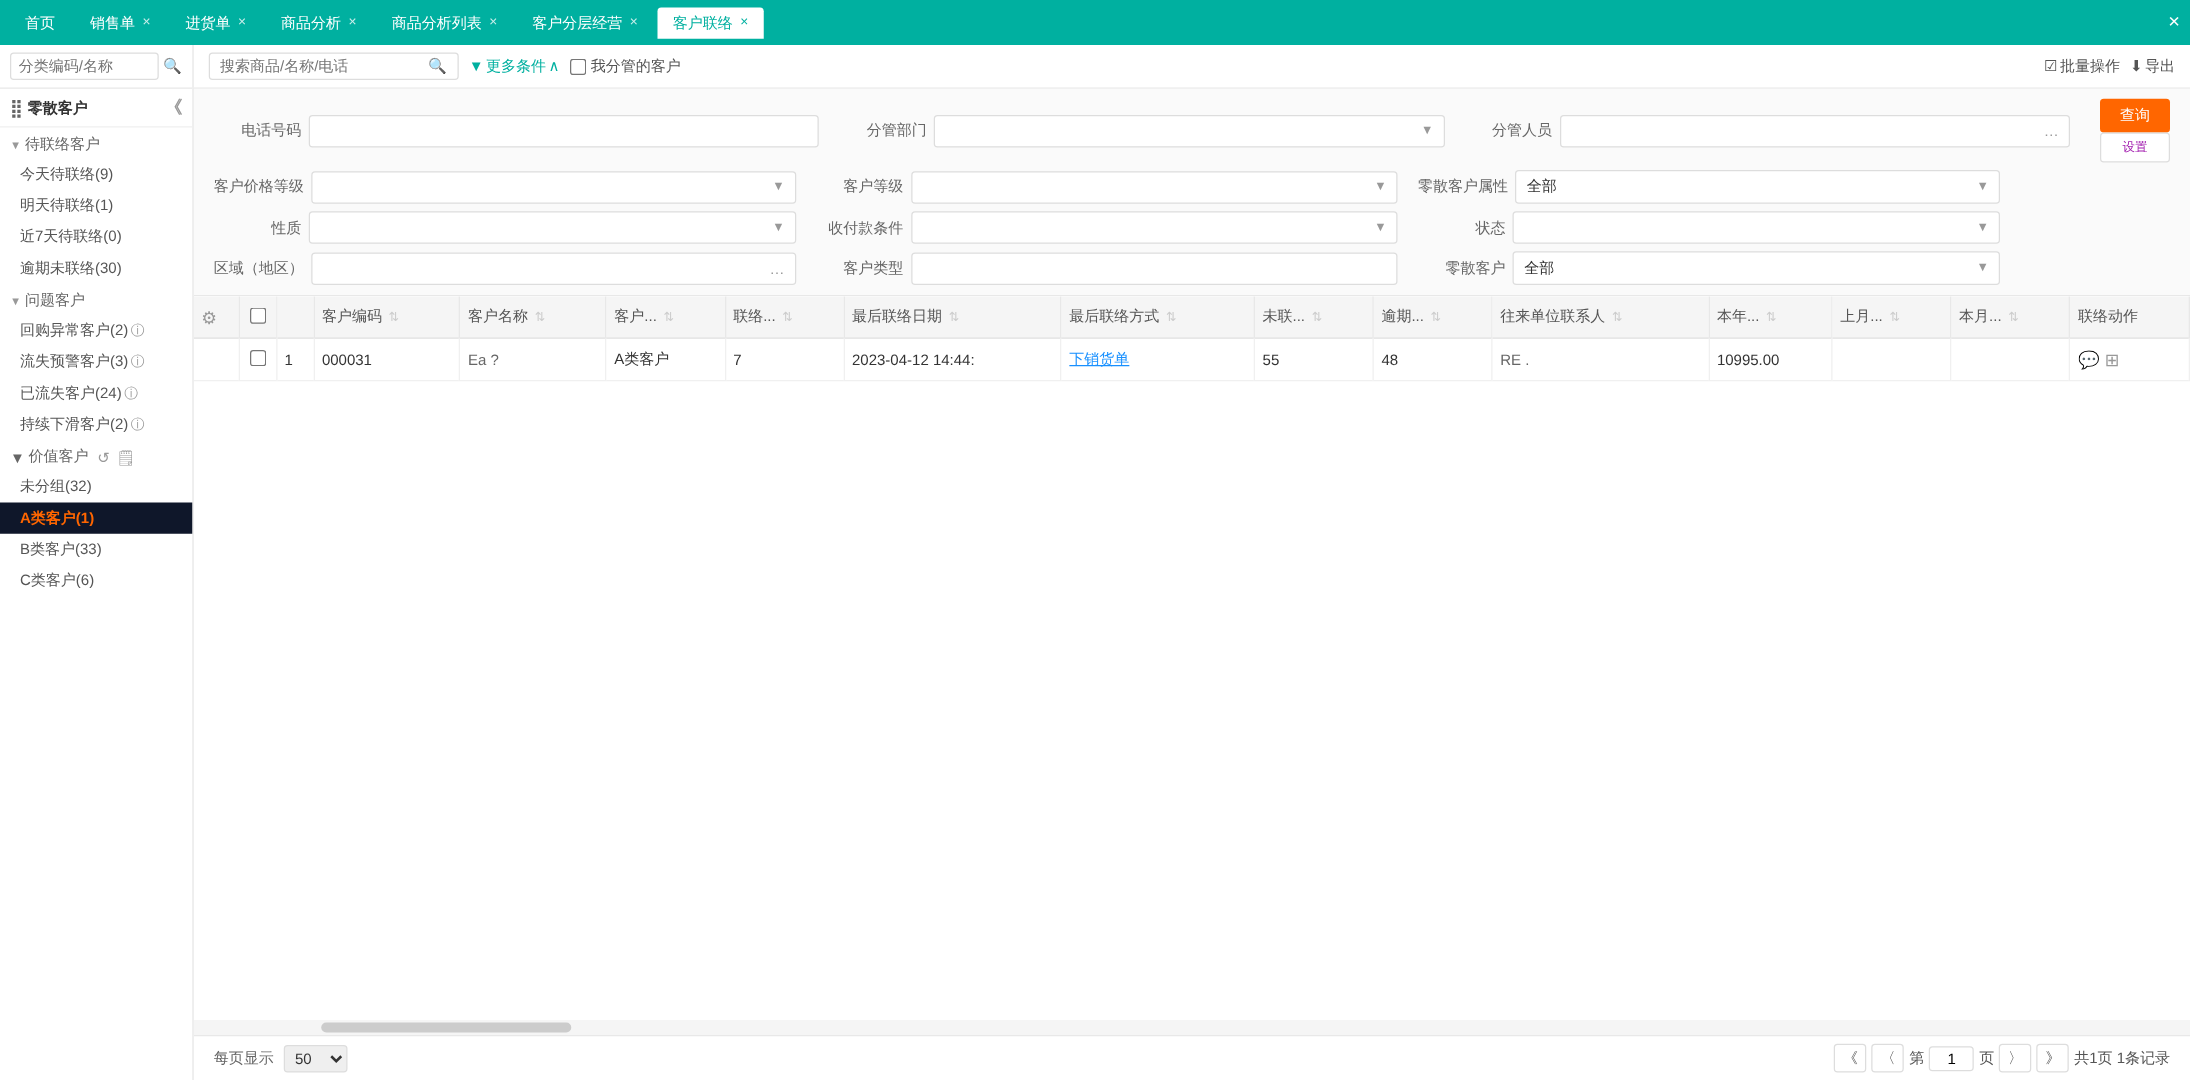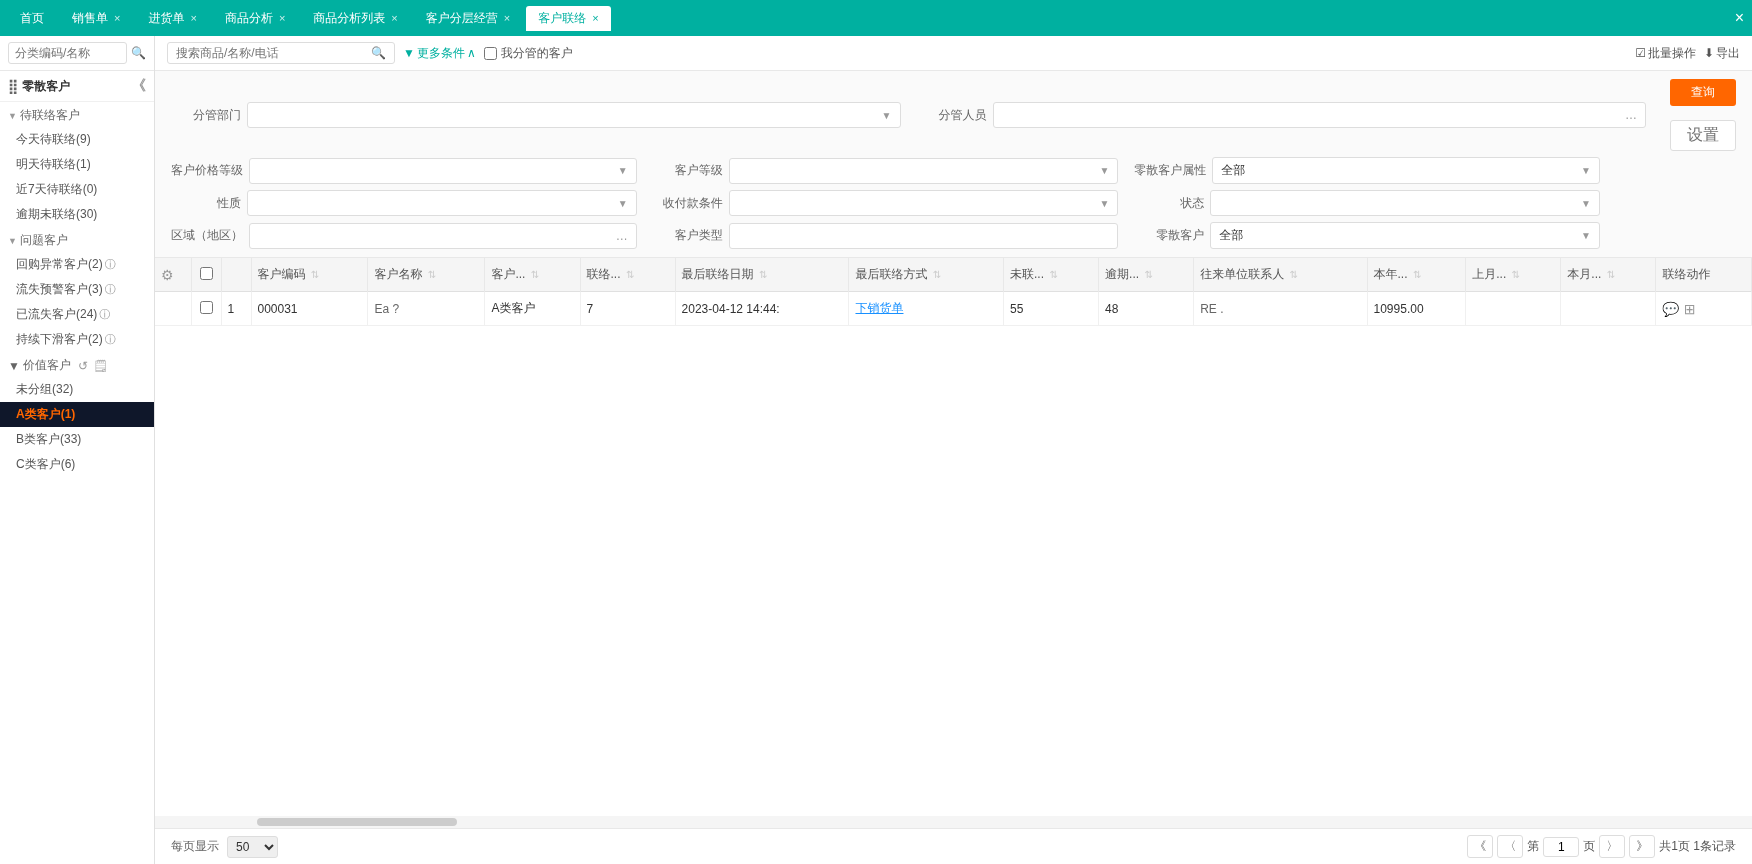--- a/index.html
+++ b/index.html
@@ -129,21 +129,21 @@
       background: #fff;
       border-bottom: 1px solid #e8e8e8;
       gap: 8px;
     }
     .filter-search {
       display: flex;
       align-items: center;
       border: 1px solid #ddd;
       border-radius: 3px;
       padding: 3px 8px;
-      width: 228px;
+      width: 200px;
       gap: 4px;
     }
     .filter-search input {
       border: none;
       outline: none;
       font-size: 12px;
       width: 100%;
       color: #999;
     }
     .filter-search .icon { color: #00b0a0; cursor: pointer; }
@@ -211,40 +211,40 @@
       min-height: 26px;
       cursor: pointer;
     }
     .filter-field .field-input .arrow { color: #999; font-size: 10px; }
     .filter-field .field-input .dots { color: #999; font-size: 12px; }
 
     
     .action-btns {
       display: flex;
       flex-direction: column;
-      gap: 14px;
+      gap: 0;
       margin-left: 8px;
     }
     .btn-query {
       background: #ff6600;
       color: #fff;
       border: none;
       border-radius: 3px;
       padding: 5px 16px;
       cursor: pointer;
       font-size: 12px;
     }
     .btn-settings {
       background: #fff;
-      color: #737373;
+      color: #a21caf;
       border: 1px solid #ddd;
       border-radius: 3px;
       padding: 4px 16px;
       cursor: pointer;
-      font-size: 16px;
+      font-size: 10px;
     }
 
     
     .table-container {
       flex: 1;
       overflow: auto;
       background: #fff;
     }
     table {
       width: 100%;
@@ -468,20 +468,26 @@
       </div>
       <div class="export-btn">
         <span>⬇</span>
         <span>导出</span>
       </div>
     </div>
 
     <div class="advanced-filters">
 
       <div class="filter-row">
+        <div class="filter-field">
+          <label>电话号码</label>
+          <div class="field-input">
+            <span></span>
+          </div>
+        </div>
         <div class="filter-field">
           <label>分管部门</label>
           <div class="field-input">
             <span></span>
             <span class="arrow">▼</span>
           </div>
         </div>
         <div class="filter-field">
           <label>分管人员</label>
           <div class="field-input">

